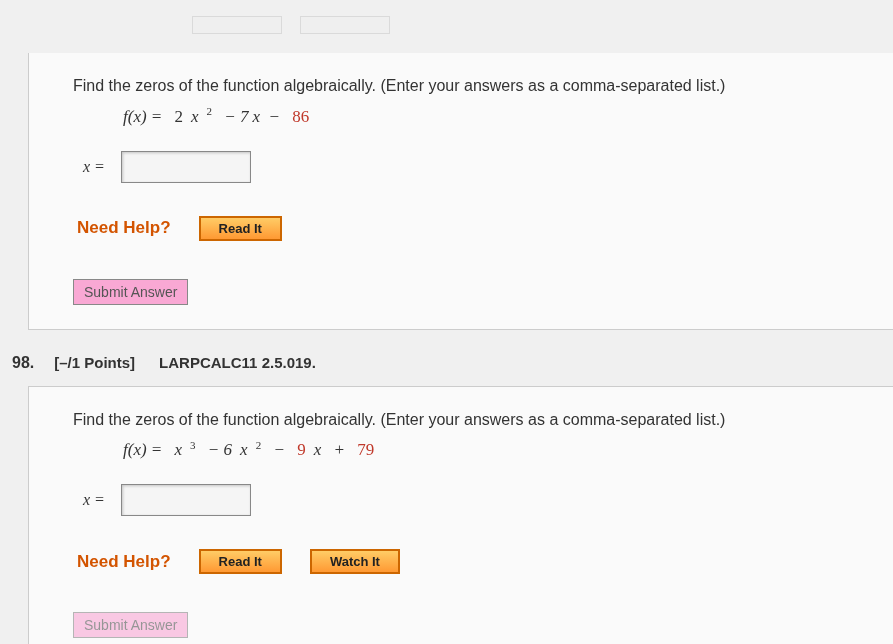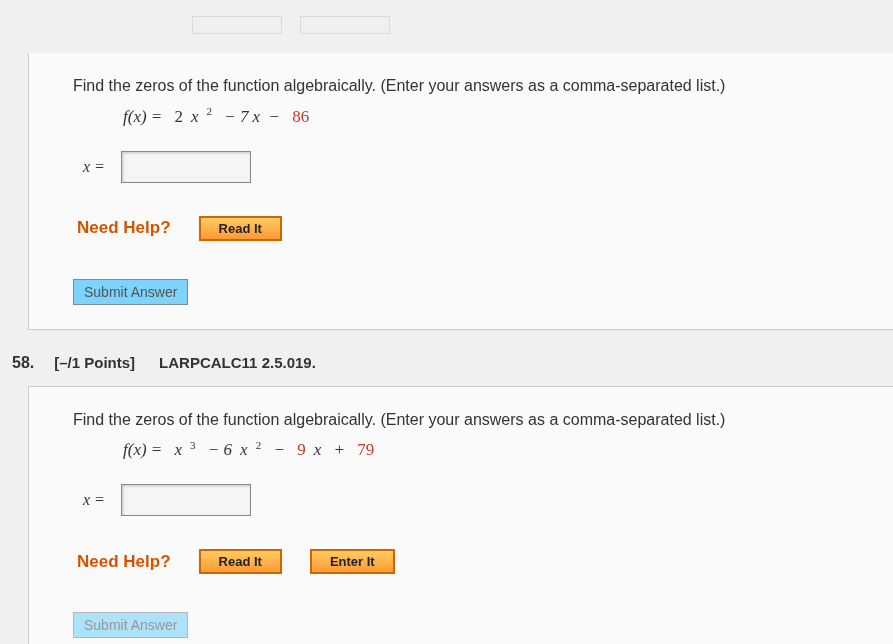--- a/index.html
+++ b/index.html
@@ -70,21 +70,21 @@
     background: linear-gradient(#ffcc66, #ff9933);
     border: 2px solid #cc6600;
     padding: 3px 18px;
     font-size: 13px;
     font-weight: bold;
     color: #222;
     cursor: pointer;
     font-family: Arial, sans-serif;
   }
   .submit-btn {
-    background: #7dd3fc;
+    background: #f9a8d4;
     border: 1px solid #888;
     padding: 4px 10px;
     font-size: 14px;
     color: #555;
     cursor: pointer;
     font-family: Arial, sans-serif;
   }
   .header-row {
     display: flex;
     align-items: center;
@@ -151,33 +151,33 @@
     <input class="answer-input" type="text" style="">
   </div>
   <div class="need-help-row">
     <span class="need-help">Need Help?</span>
     <button class="help-btn">Read It</button>
   </div>
   <button class="submit-btn">Submit Answer</button>
 </div>
 
 <div class="header-row">
-  <span class="qnum">58.</span>
+  <span class="qnum">98.</span>
   <span class="points">[–/1 Points]</span>
   <span class="ref">LARPCALC11 2.5.019.</span>
 </div>
 
 <div class="question-block q2-wrap">
   <div class="prompt">Find the zeros of the function algebraically. (Enter your answers as a comma-separated list.)</div>
   <div class="formula">
     <span>f(x) = </span><span>x</span><sup>3</sup><span> − 6</span><span>x</span><sup>2</sup><span> − </span><span class="red">9</span><span style="font-style:italic">x</span><span> + </span><span class="red">79</span>
   </div>
   <div class="answer-row">
     <span class="answer-label">x =</span>
     <input class="answer-input" type="text" style="">
   </div>
   <div class="need-help-row">
     <span class="need-help">Need Help?</span>
     <button class="help-btn">Read It</button>
-    <button class="help-btn">Enter It</button>
+    <button class="help-btn">Watch It</button>
   </div>
   <button class="submit-btn" style="opacity:0.6">Submit Answer</button>
 </div>
 
 </body></html>

